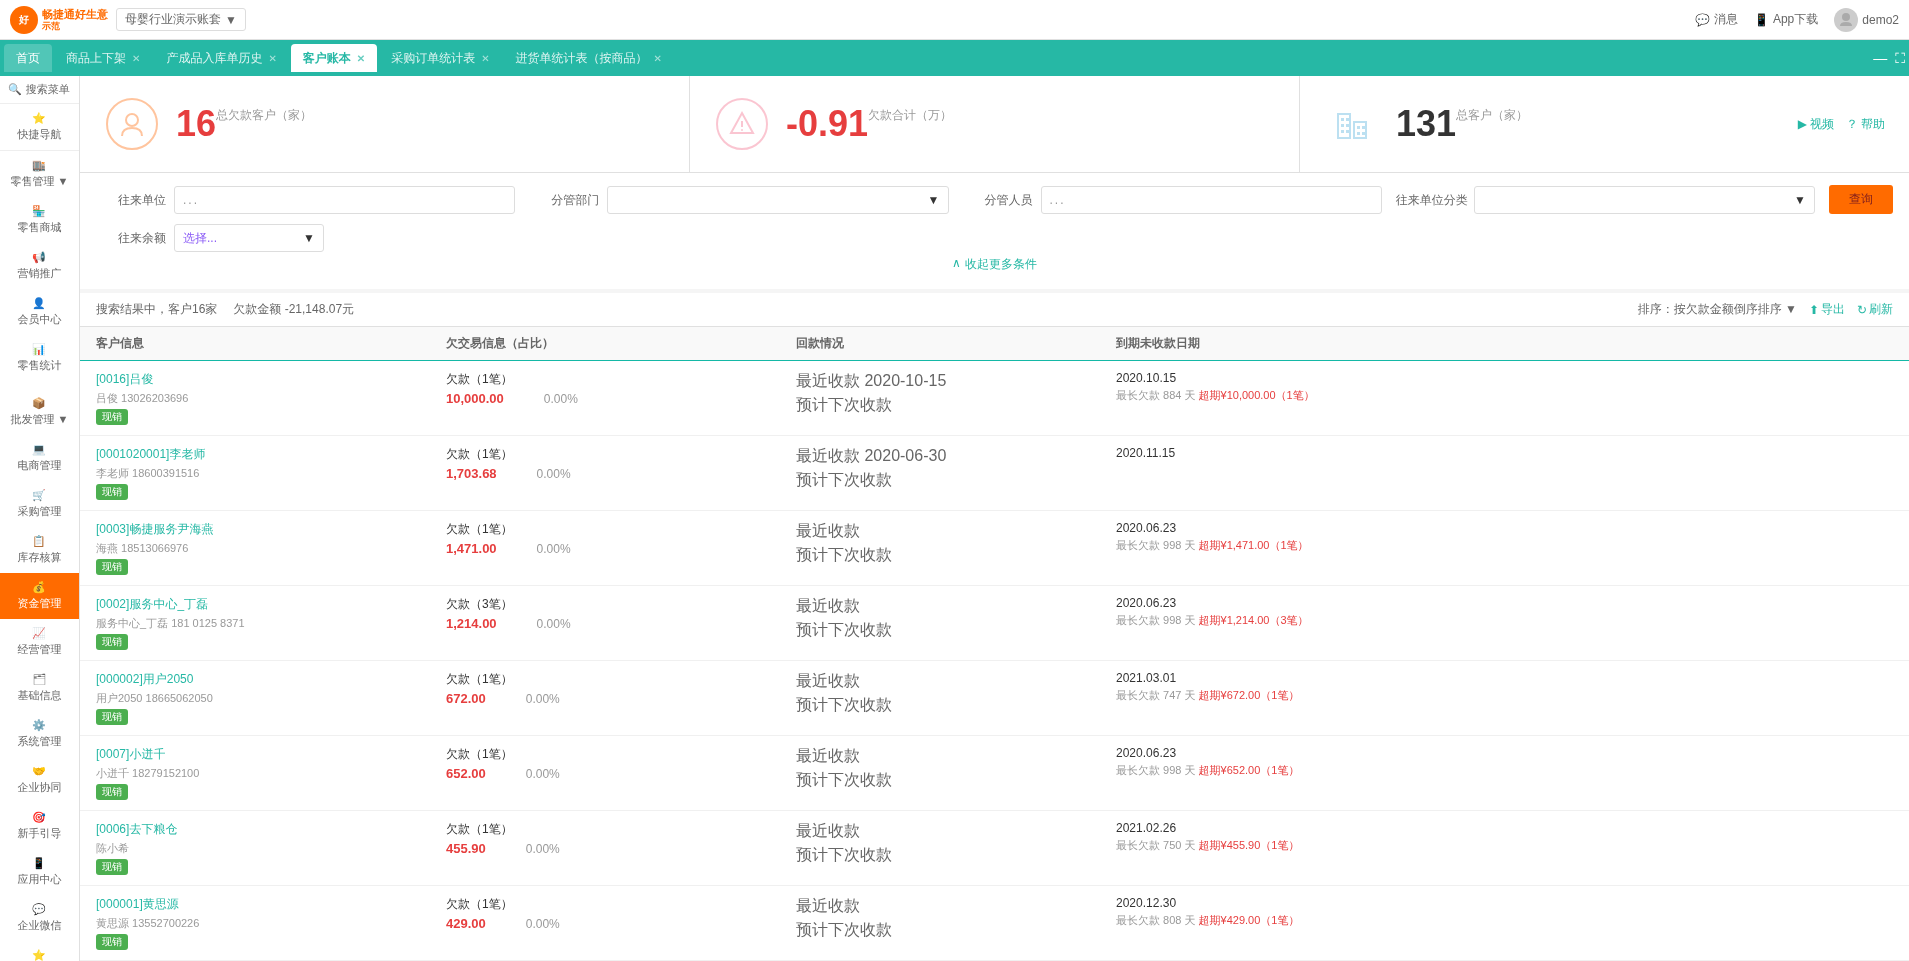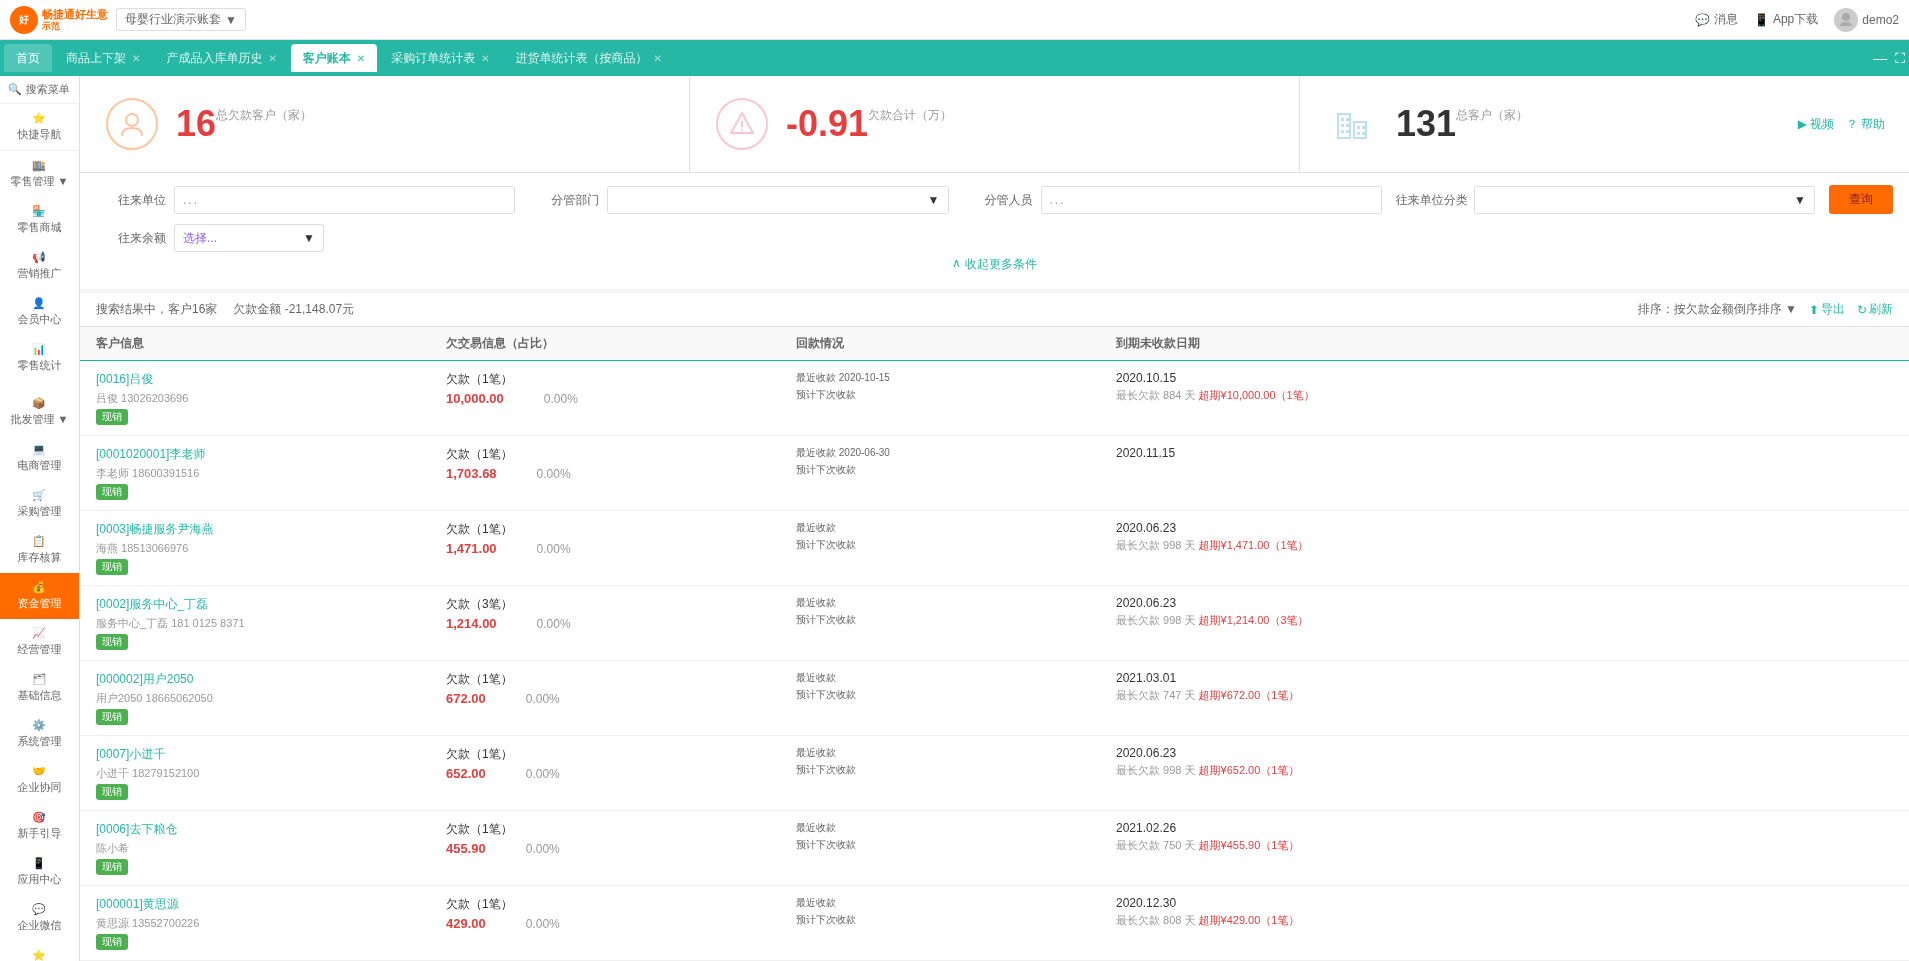--- a/index.html
+++ b/index.html
@@ -74,21 +74,21 @@
     .table-container { background: #fff; }
     .table-header { display: grid; grid-template-columns: 350px 350px 320px 1fr; padding: 8px 16px; background: #f9f9f9; border-bottom: 1px solid #14b8a6; font-weight: bold; font-size: 12px; color: #666; }
     .table-row-wrapper { border-bottom: 1px solid #f0f0f0; padding: 10px 16px; display: grid; grid-template-columns: 350px 350px 320px 1fr; align-items: start; }
     .customer-info { display: flex; flex-direction: column; gap: 3px; }
     .customer-detail { color: #999; font-size: 11px; }
     .badge-green { background: #4caf50; color: white; padding: 1px 6px; border-radius: 3px; font-size: 10px; display: inline-block; width: fit-content; }
     .debt-info { display: flex; flex-direction: column; gap: 3px; }
     .debt-label { font-size: 12px; color: #333; }
     .debt-amount { color: #e63e3e; font-size: 13px; font-weight: bold; }
     .debt-row { display: flex; align-items: center; gap: 16px; }
-    .collection-info { display: flex; flex-direction: column; gap: 3px; font-size: 10px; color: #666; }
+    .collection-info { display: flex; flex-direction: column; gap: 3px; font-size: 16px; color: #666; }
     .overdue-info { display: flex; flex-direction: column; gap: 3px; font-size: 12px; }
     .overdue-date { color: #333; }
     .overdue-detail { color: #999; font-size: 11px; }
     .overdue-link { color: #e63e3e; font-size: 11px; cursor: pointer; }
     
     
     ::-webkit-scrollbar { width: 6px; height: 6px; }
     ::-webkit-scrollbar-track { background: #f1f1f1; }
     ::-webkit-scrollbar-thumb { background: #ccc; border-radius: 3px; }
 

